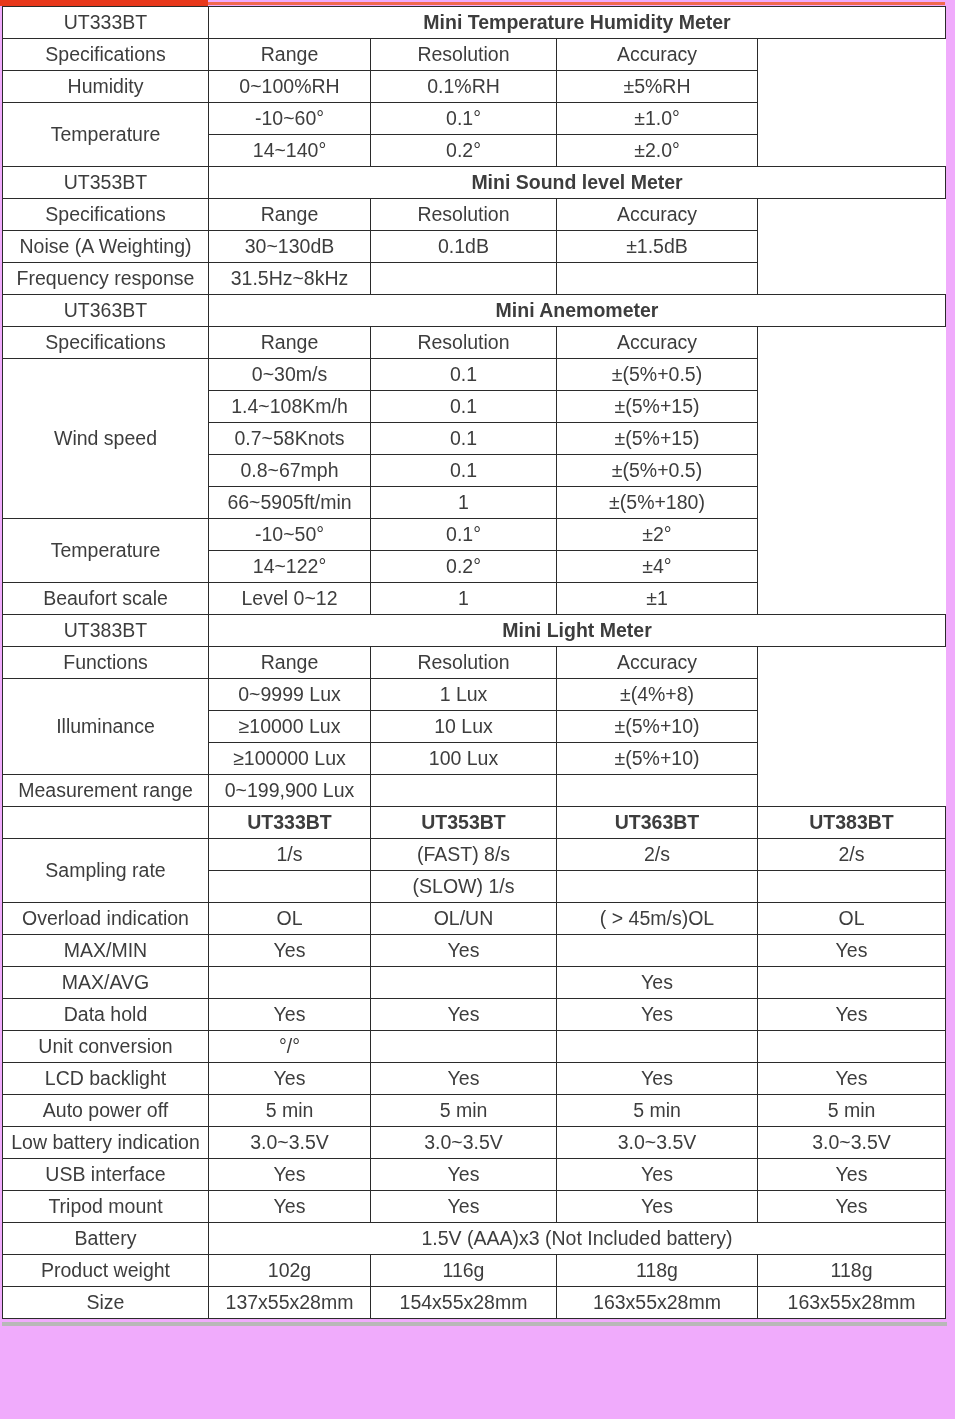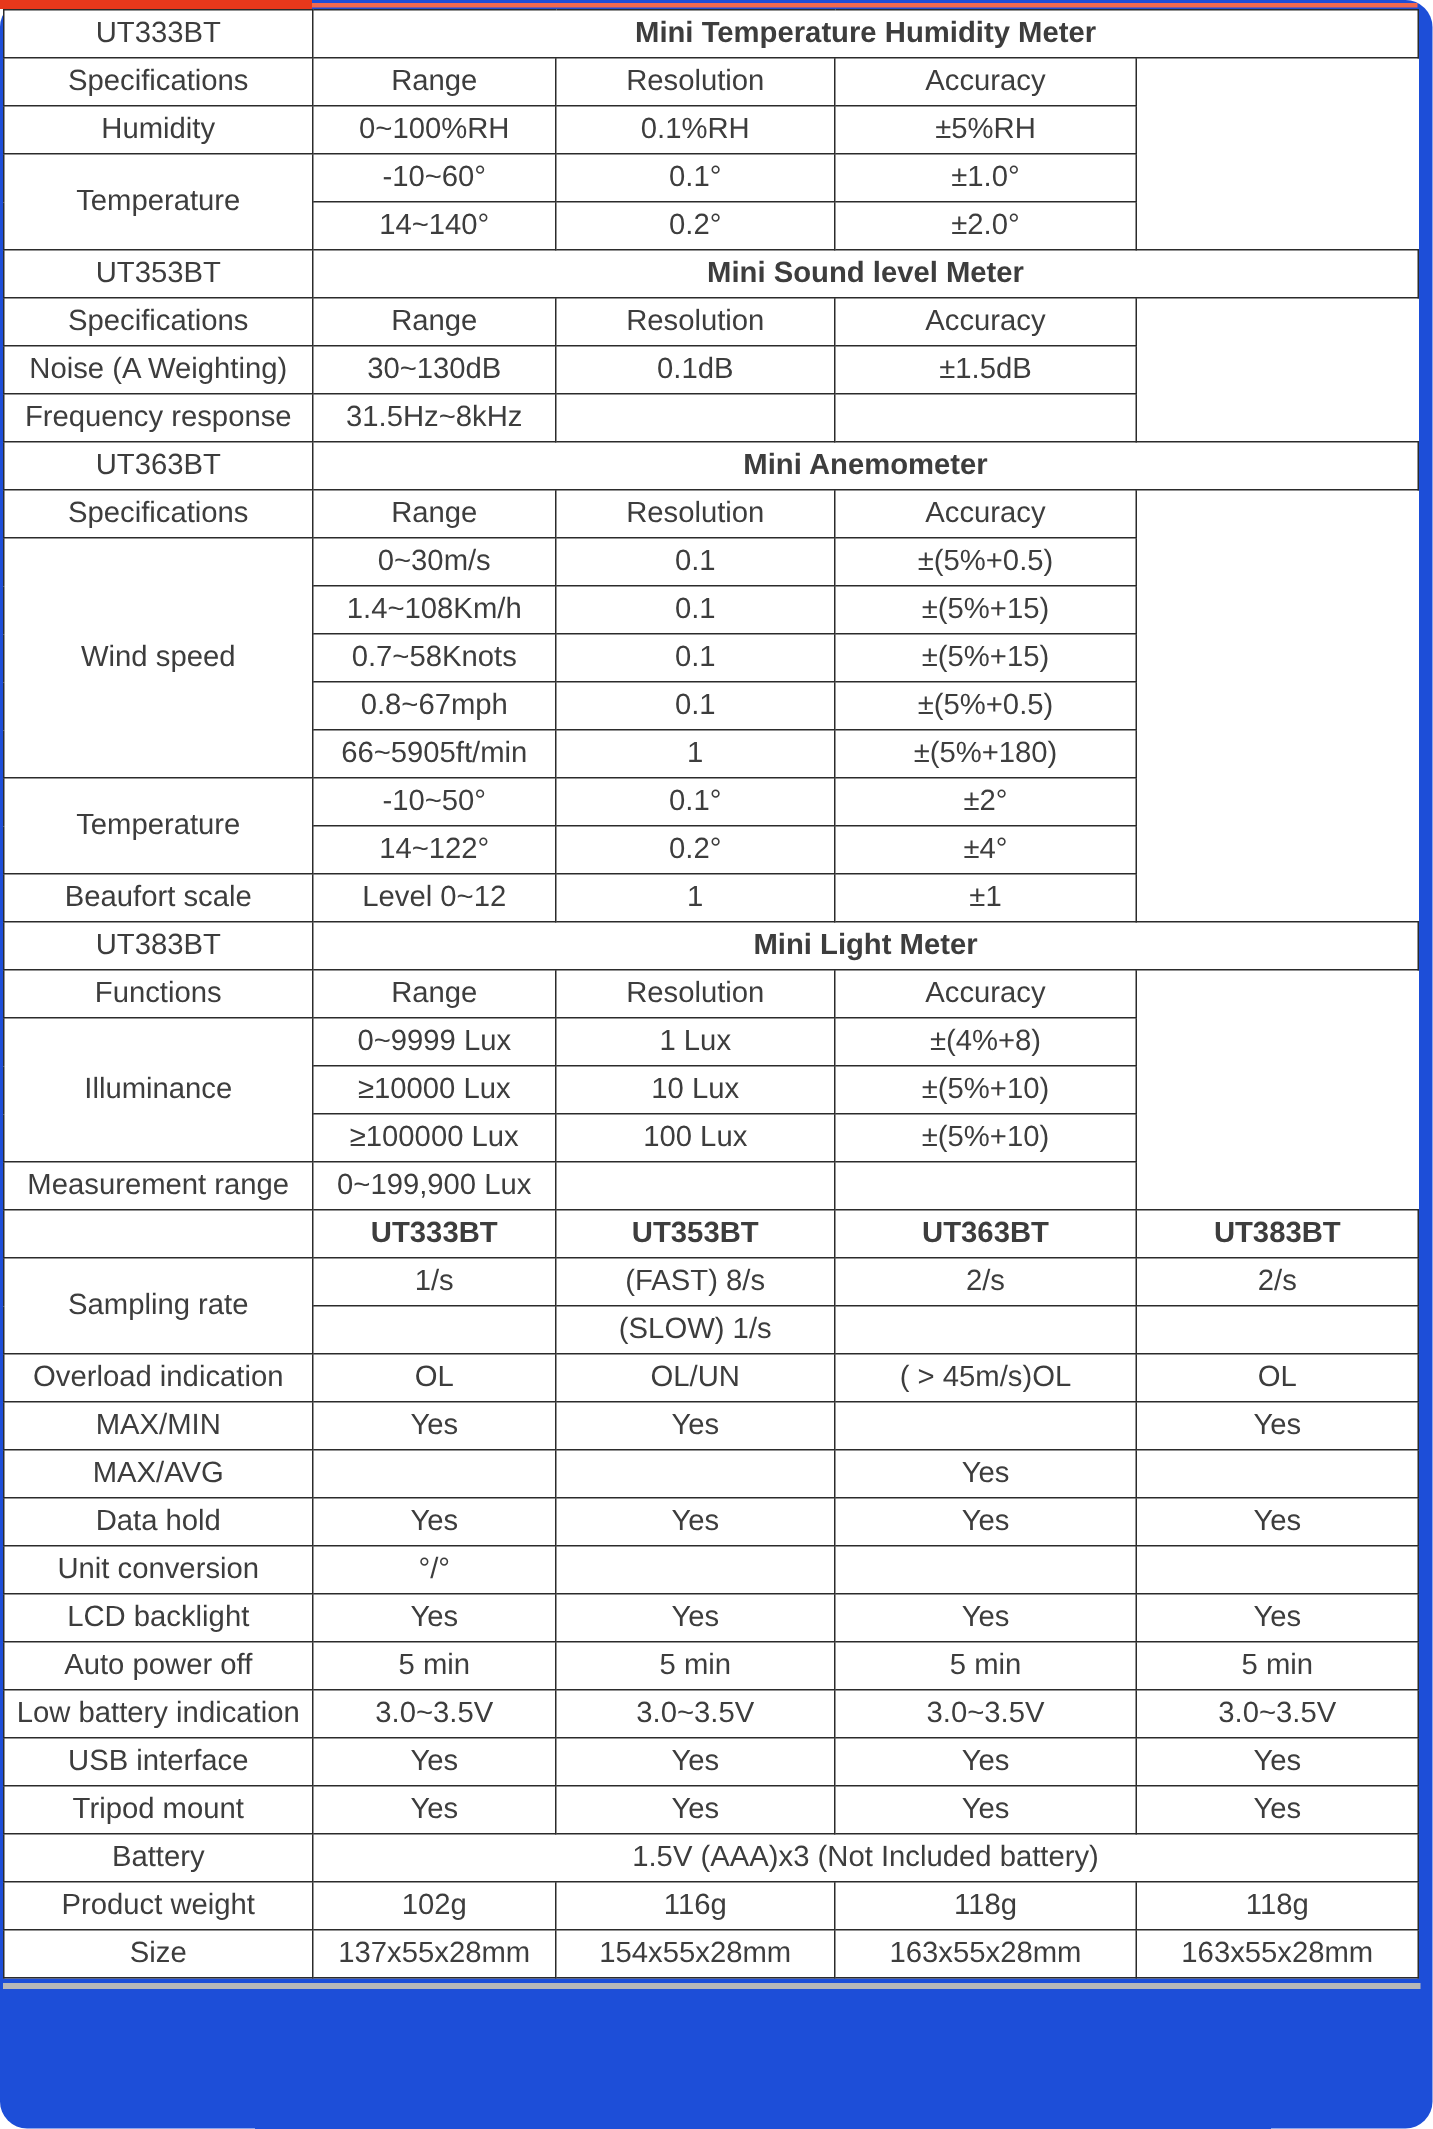--- a/index.html
+++ b/index.html
@@ -11,22 +11,21 @@
     width: 955px;
     height: 1419px;
     font-family: "Liberation Sans", sans-serif;
     overflow: hidden;
   }
 
   #sheet {
     position: relative;
     width: 955px;
     height: 1419px;
-    background: #1d4ed8;
-    border-radius: 18px;
+    background: #f0abfc;
   }
 
   
   #top-bar-thick {
     position: absolute;
     left: 0;
     top: 0;
     width: 208px;
     height: 6px;
     background: #e8381b;

